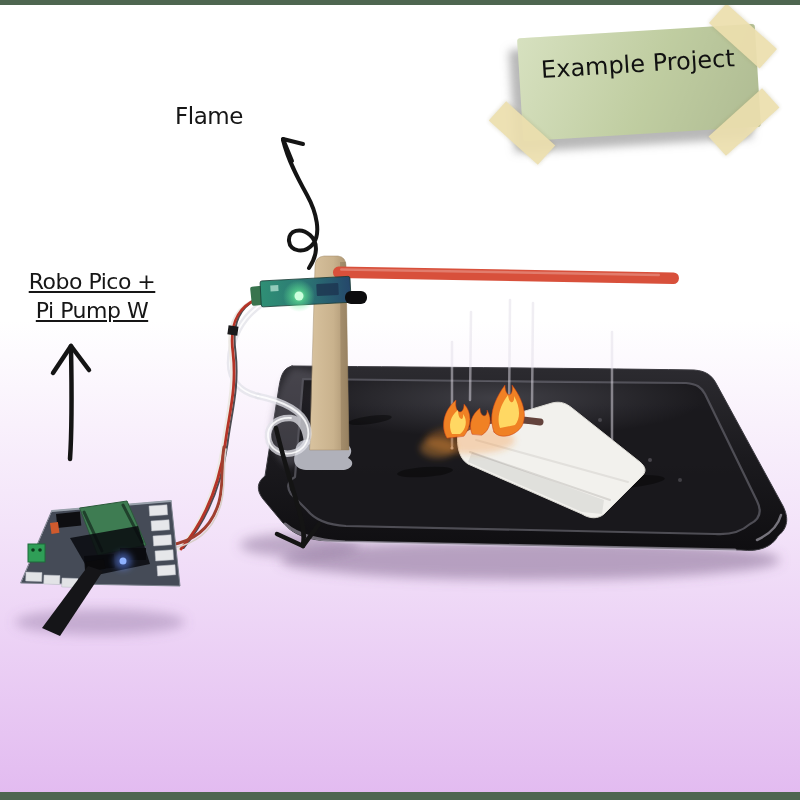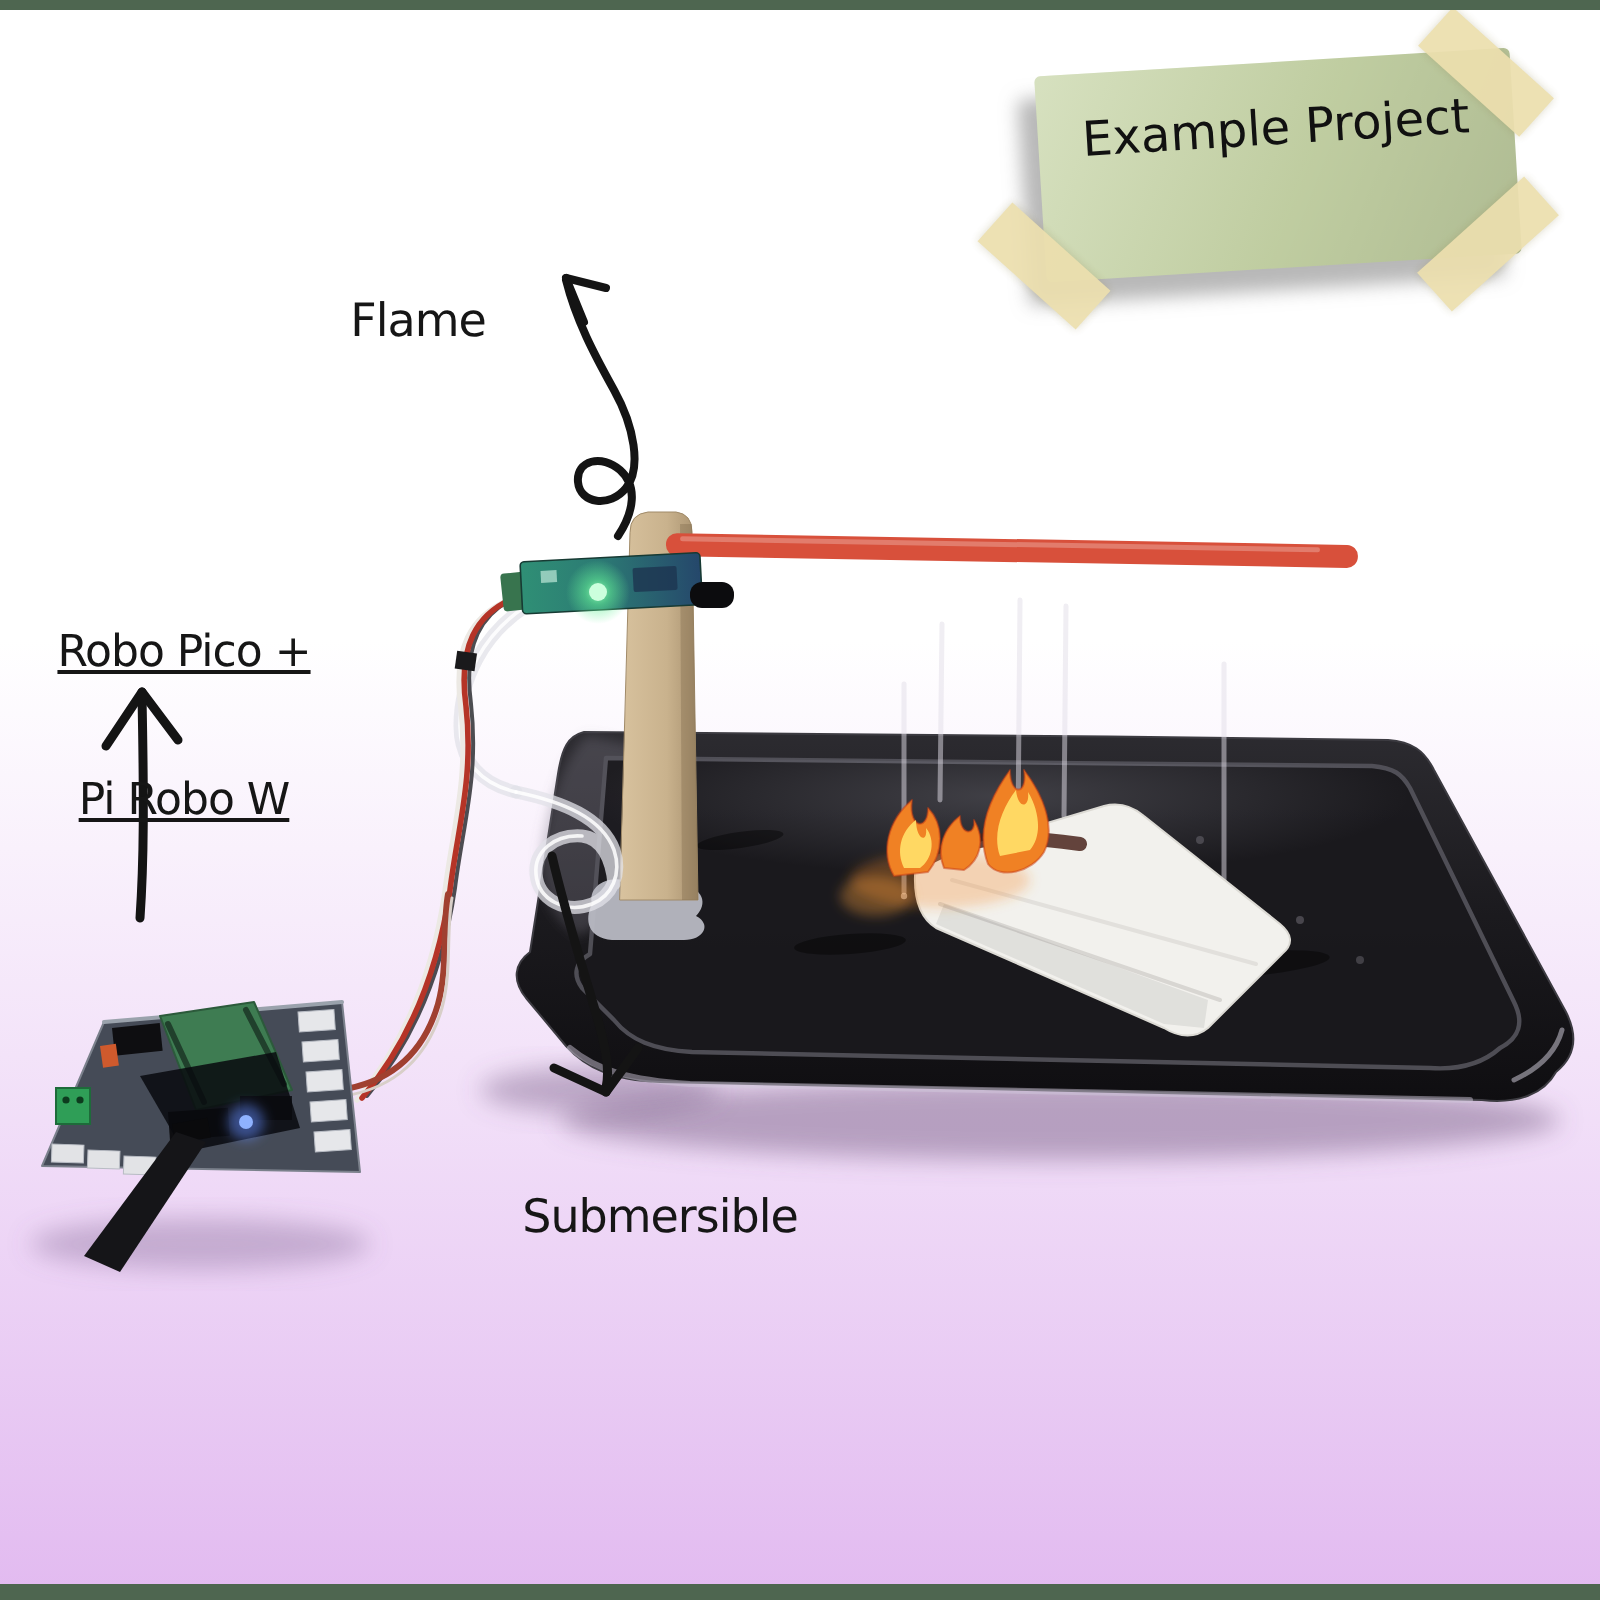--- a/index.html
+++ b/index.html
@@ -5,21 +5,21 @@
   html,body{margin:0;padding:0;}
   .stage{position:relative;width:800px;height:800px;overflow:hidden;
     font-family:"DejaVu Sans",sans-serif;
     background:linear-gradient(180deg,var(--bg-top) 0%,var(--bg-top) 40%,var(--bg-mid) 66%,var(--bg-bottom) 100%);}
   .bar{position:absolute;left:0;right:0;background:var(--bar-green);}
   .bar.top{top:0;height:5px;}
   .bar.bottom{bottom:0;height:8px;}
   .scene{position:absolute;left:0;top:0;}
   .scene path,.scene line{stroke-linecap:round;stroke-linejoin:round;}
   .lbl{position:absolute;color:var(--label-ink);text-align:center;line-height:1.32;letter-spacing:-0.5px;}
-  .lbl .line{display:block;margin-top:45px;}
+  .lbl .line{display:block;}
   #lbl-flame{left:157px;top:101px;width:104px;font-size:23px;}
   #lbl-robo{left:8px;top:267px;width:168px;font-size:22px;text-decoration:underline;}
   #lbl-pump{left:237px;top:549px;width:186px;font-size:23px;}
   .note{position:absolute;left:520px;top:31px;width:238px;height:103px;transform:rotate(-3.5deg);
     background:var(--note-green);border-radius:3px;box-shadow:-9px 11px 9px rgba(125,125,125,.55);}
   .note .texture{position:absolute;inset:0;border-radius:3px;
     background:linear-gradient(115deg,rgba(255,255,255,.28),rgba(0,0,0,.04) 55%,rgba(0,0,0,.12));}
   .note-text{position:relative;font-size:24px;line-height:1.3;text-align:center;padding-top:18px;color:#111;}
   .tape{position:absolute;background:var(--tape-tan);opacity:.93;box-shadow:0 0 4px rgba(150,140,90,.35);}
   #tape-tr{left:709px;top:23px;width:68px;height:26px;transform:rotate(42deg);}
@@ -223,21 +223,20 @@
   </div>
   <div class="tape" id="tape-tr"></div>
   <div class="tape" id="tape-br"></div>
   <div class="tape" id="tape-bl"></div>
 
   <div class="lbl" id="lbl-flame">
     <span class="line">Flame</span>
   </div>
   <div class="lbl" id="lbl-robo">
     <span class="line">Robo Pico +</span>
-    <span class="line">Pi Robo W</span>
+    <span class="line">Pi Pump W</span>
   </div>
   <div class="lbl" id="lbl-pump">
-    <span class="line">Submersible</span>
   </div>
 
   <div class="bar top"></div>
   <div class="bar bottom"></div>
 </div>
 
 </body></html>

